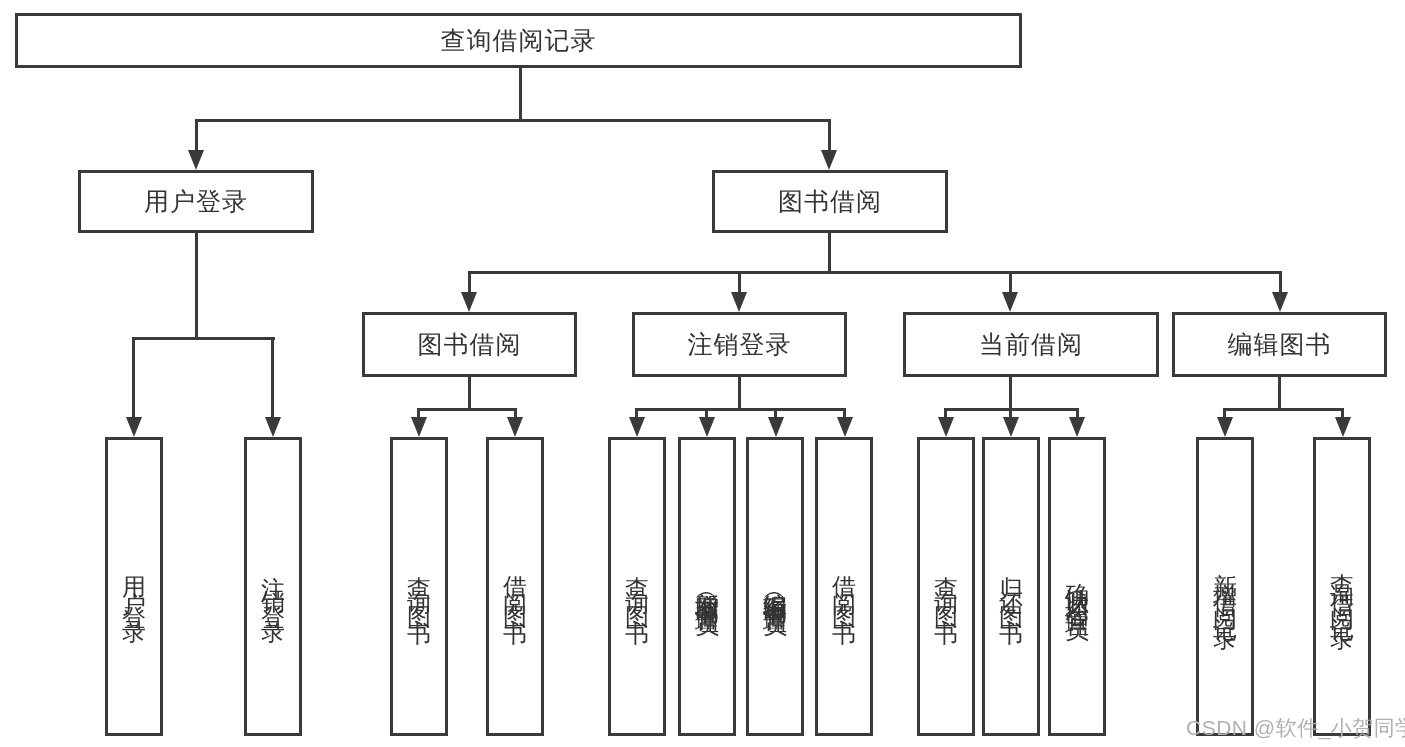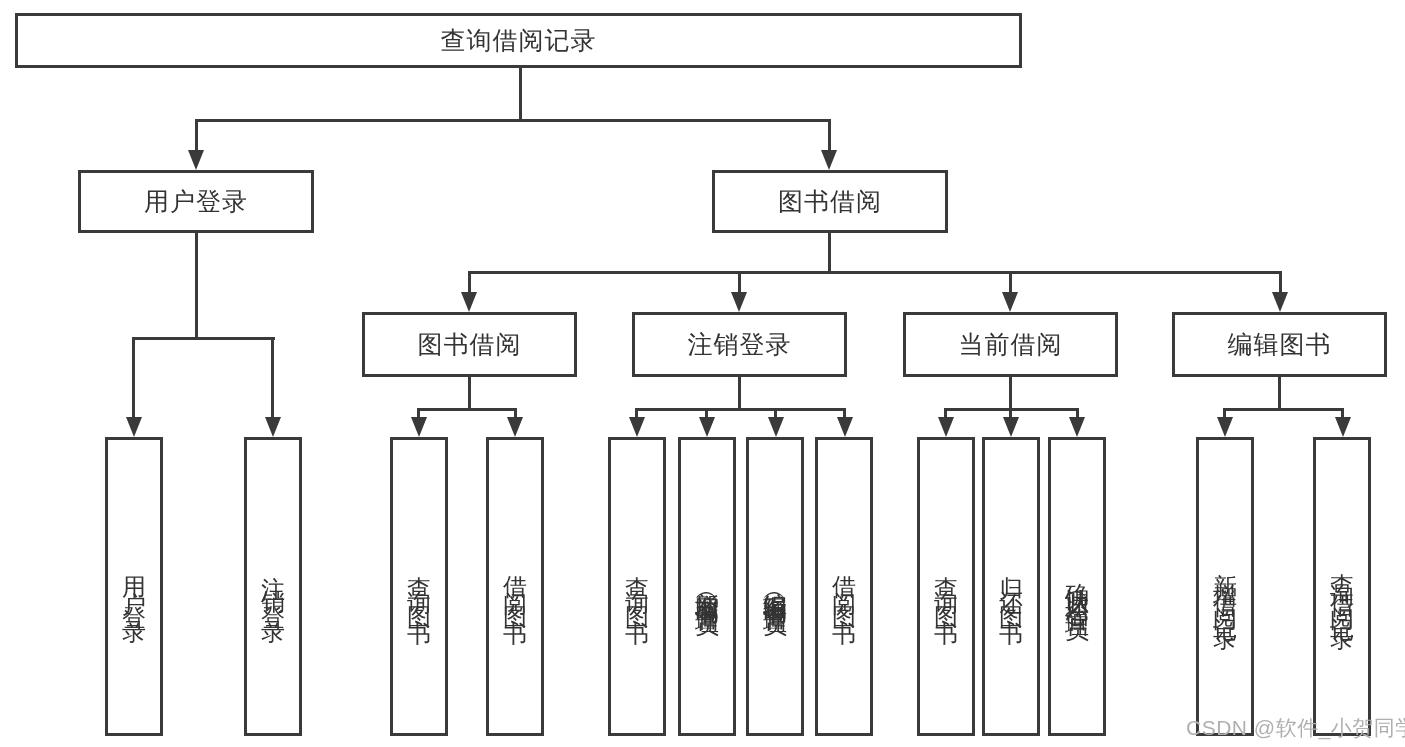--- a/index.html
+++ b/index.html
@@ -109,21 +109,21 @@
   <div class="ar" style="left:731px;  top:292px;"></div>
   <div class="ar" style="left:1002px; top:292px;"></div>
   <div class="ar" style="left:1272px; top:292px;"></div>
 
   <div class="node h" style="left:362px; top:312px; width:215px; height:65px;">
     <span>图书借阅</span>
   </div>
   <div class="node h" style="left:632px; top:312px; width:215px; height:65px;">
     <span>注销登录</span>
   </div>
-  <div class="node h" style="left:903px; top:312px; width:215px; height:65px;">
+  <div class="node h" style="left:903px; top:312px; width:256px; height:65px;">
     <span>当前借阅</span>
   </div>
   <div class="node h" style="left:1172px; top:312px; width:215px; height:65px;">
     <span>编辑图书</span>
   </div>
 
   <div class="ln" style="left:468px; top:377px; width:3px;   height:31px;"></div>
   <div class="ln" style="left:417px; top:408px; width:100px; height:3px;"></div>
   <div class="ln" style="left:417px; top:408px; width:3px;   height:12px;"></div>
   <div class="ln" style="left:514px; top:408px; width:3px;   height:12px;"></div>

